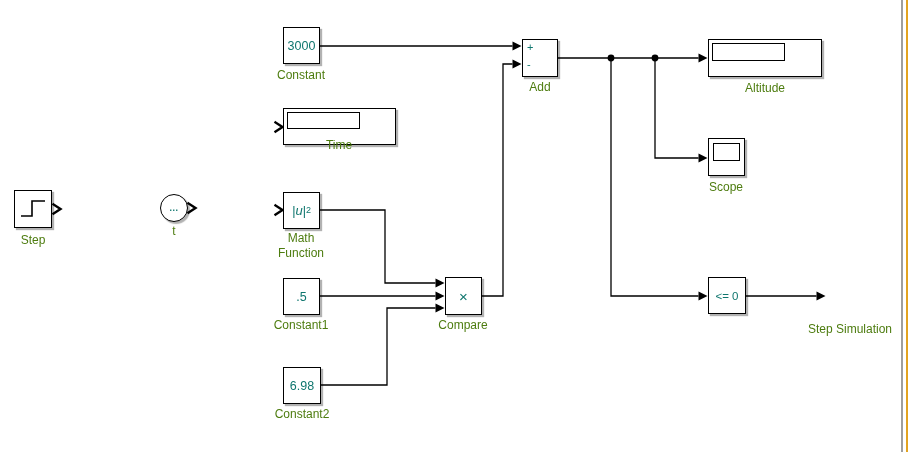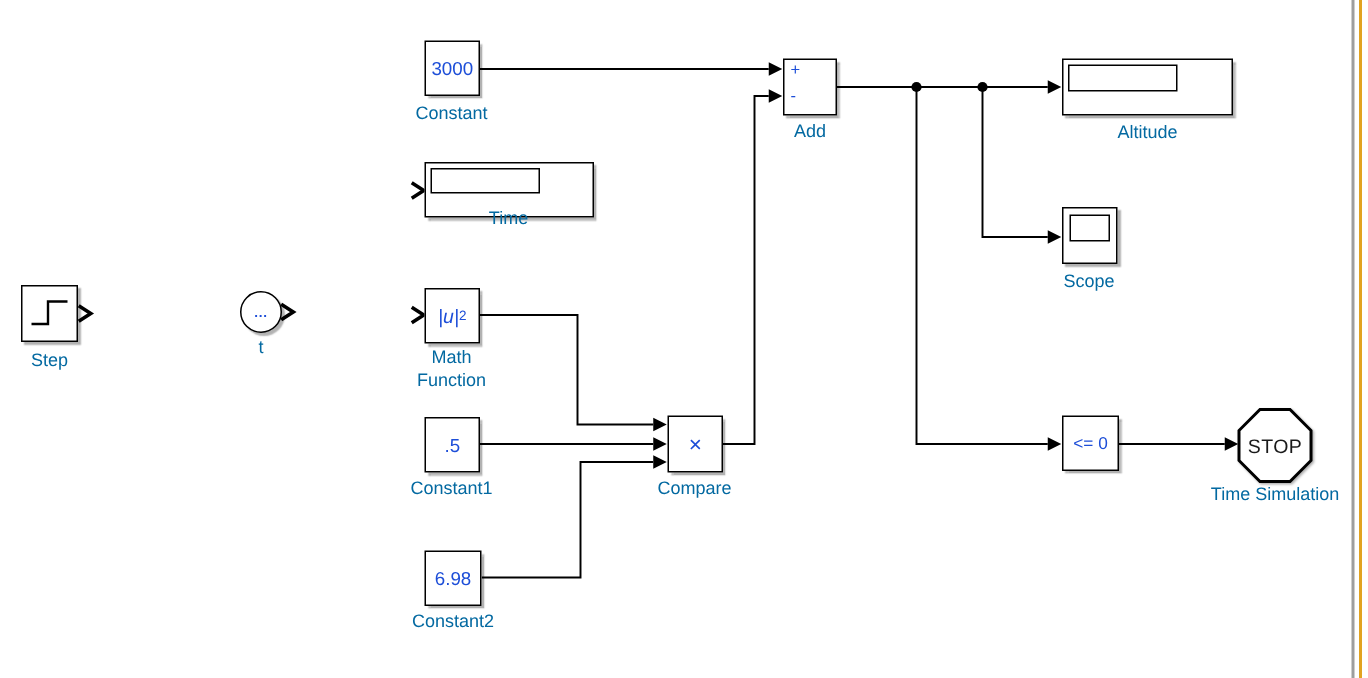--- a/index.html
+++ b/index.html
@@ -4,25 +4,25 @@
 <style>
   html,body{margin:0;padding:0;background:#ffffff;}
   #canvas{
     position:relative;width:912px;height:452px;background:#ffffff;overflow:hidden;
     font-family:"Liberation Sans", sans-serif;color:#1a1a1a;
   }
   .blk{
     position:absolute;background:#fff;border:1.5px solid #000;box-sizing:border-box;
     box-shadow:2px 2px 1px rgba(0,0,0,0.30);
     display:flex;align-items:center;justify-content:center;
-    font-size:12.5px;color:#1d4ed8;
+    font-size:12.5px;color:#0f766e;
   }
   .lbl{
     position:absolute;font-size:12px;line-height:15px;text-align:center;
-    transform:translateX(-50%);white-space:pre;color:#0369a1;
+    transform:translateX(-50%);white-space:pre;color:#4d7c0f;
   }
   .display-field{
     position:absolute;background:#fff;border:1.5px solid #000;box-sizing:border-box;
   }
   .round{border-radius:50%;}
   .wires{position:absolute;left:0;top:0;}
   .wire{stroke:#000;stroke-width:1.3;fill:none;}
   .arrow{fill:#000;stroke:none;}
   .dot{fill:#000;stroke:none;}
   .chev{stroke:#000;stroke-width:2.4;fill:none;stroke-linecap:square;}
@@ -136,24 +136,18 @@
   <div class="lbl" style="left:765px;top:81px;">Altitude</div>
 
   <div class="blk" style="left:708px;top:138px;width:37px;height:38px;"></div>
   <div class="display-field" style="left:713px;top:143px;width:27px;height:18px;"></div>
   <div class="lbl" style="left:726px;top:180px;">Scope</div>
 
   <div class="blk" style="left:708px;top:277px;width:38px;height:37px;font-size:11.5px;">
     <span>&lt;= 0</span>
   </div>
 
-  <div class="octa-wrap" style="left:823px;top:270px;width:54px;height:54px;">
-    <svg width="54" height="54" style="filter:drop-shadow(1.5px 1.5px 0.6px rgba(0,0,0,0.32));">
-      <polygon points="17,3 37,3 51,17 51,37 37,51 17,51 3,37 3,17" fill="#fff" stroke="#000" stroke-width="2"></polygon>
-    </svg>
-    <div class="octa-text">STOP</div>
-  </div>
-  <div class="lbl" style="left:850px;top:322px;">Time Simulation</div>
+  <div class="lbl" style="left:850px;top:322px;">Step Simulation</div>
 
   <div class="edge-line" style="left:901px;width:1.5px;background:#9e9e9e;"></div>
   <div class="edge-line" style="left:906px;width:2px;background:#e2a321;"></div>
 
 </div>
 
 </body></html>

